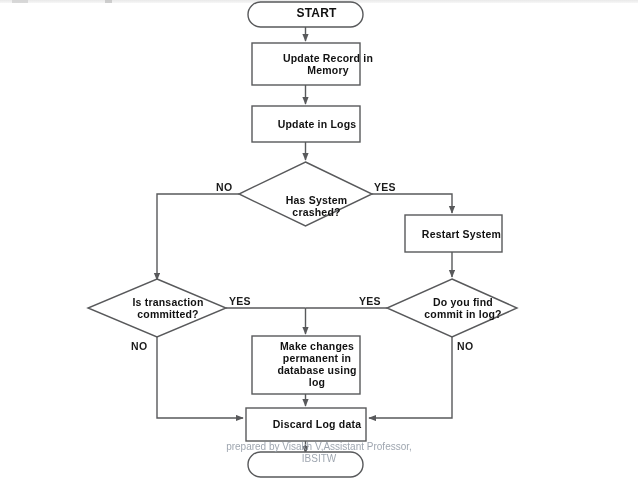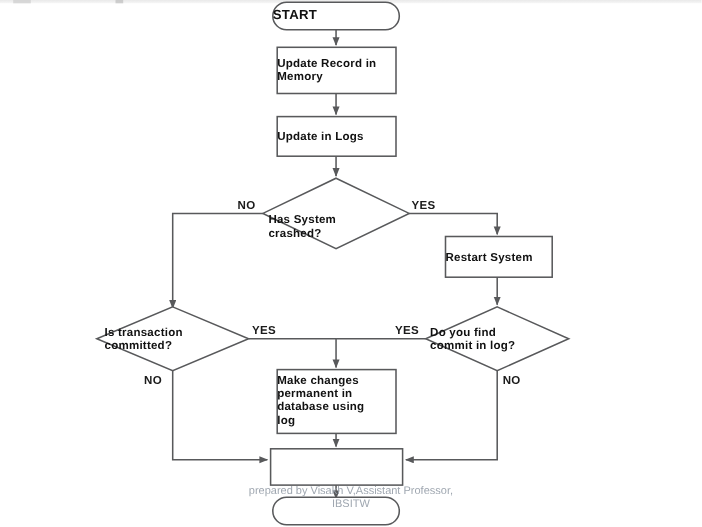--- a/index.html
+++ b/index.html
@@ -41,24 +41,26 @@
     background: #bdbdbd;
     opacity: .7;
   }
   #flow-svg {
     position: absolute;
     left: 0;
     top: 0;
   }
   .node-label {
     position: absolute;
+    text-align: center;
     color: #111111;
     font-weight: bold;
     letter-spacing: .2px;
     pointer-events: none;
+    margin-left: 11px;
   }
   .edge-label {
     position: absolute;
     color: #1b1b1b;
     font-weight: bold;
     font-size: 10.5px;
     letter-spacing: .3px;
     pointer-events: none;
   }
   .terminal-label { font-size: 12px; line-height: 13px; }
@@ -171,20 +173,21 @@
     <span>commit in log?</span>
   </div>
 
   <div class="node-label process-label" style="left:252px; top:340px; width:108px;">
     <span>Make changes</span><br>
     <span>permanent in</span><br>
     <span>database using</span><br>
     <span>log</span>
   </div>
 
+  <div class="node-label process-label" style="left:246px; top:418px; width:120px;">Discard Log data</div>
 
 
   <div class="edge-label" style="left:216px; top:181px;">NO</div>
 
   <div class="edge-label" style="left:374px; top:181px;">YES</div>
 
   <div class="edge-label" style="left:229px; top:295px;">YES</div>
 
   <div class="edge-label" style="left:131px; top:340px;">NO</div>
 

